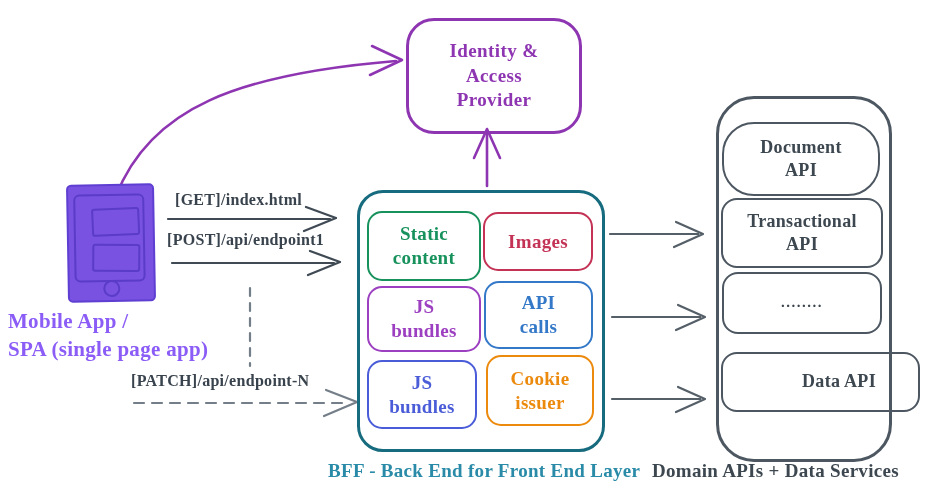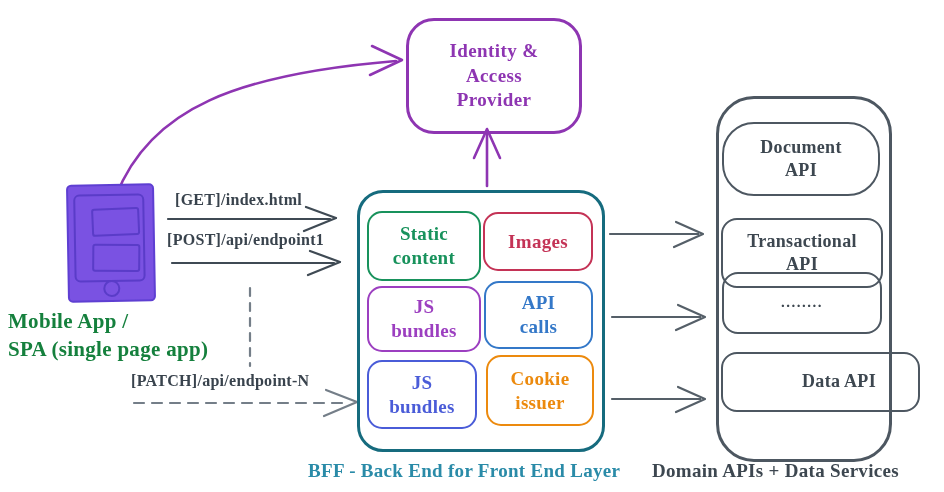--- a/index.html
+++ b/index.html
@@ -30,21 +30,21 @@
   }
   .phone .tile{position:absolute;border:2px solid #5a3cc8;border-radius:3px;left:16px;width:44px;height:24px;}
   .phone .tile.t1{top:12px;transform:rotate(-1.5deg);}
   .phone .tile.t2{top:48px;transform:rotate(1.5deg);}
   .phone .home{
     position:absolute;left:50%;bottom:3px;transform:translateX(-50%);
     width:13px;height:13px;border:2px solid #5a3cc8;border-radius:50%;
   }
 
   .client-label{
-    left:8px;top:308px;color:#15803d;font-size:21px;font-weight:700;line-height:1.32;letter-spacing:.3px;
+    left:8px;top:308px;color:#8b5cf6;font-size:21px;font-weight:700;line-height:1.32;letter-spacing:.3px;
   }
 
   .req-label{color:#39434d;font-size:16px;font-weight:700;letter-spacing:.3px;}
   .req-get{left:175px;top:191px;}
   .req-post{left:167px;top:231px;}
   .req-patch{left:131px;top:372px;}
 
   
   .bff-box{
     left:357px;top:190px;width:242px;height:256px;
@@ -66,27 +66,27 @@
   .domain-box{
     left:716px;top:96px;width:170px;height:360px;
     border:3px solid #4d5761;border-radius:38px;
   }
   .service{
     position:absolute;border:2.5px solid #4d5761;border-radius:16px;
     display:flex;align-items:center;justify-content:center;text-align:center;
     color:#3d4750;font-size:18px;font-weight:700;line-height:1.3;white-space:pre-line;letter-spacing:.3px;
   }
   .service.s0{left:722px;top:122px;width:154px;height:70px;border-radius:32px;}
-  .service.s1{left:721px;top:198px;width:158px;height:66px;margin-top:20px;}
+  .service.s1{left:721px;top:198px;width:158px;height:66px;}
   .service.s2{left:722px;top:272px;width:156px;height:58px;}
   .service.s3{left:721px;top:352px;width:158px;height:56px;padding-left:37px;}
   .service.s2{font-size:15px;letter-spacing:1.5px;}
 
   .caption{font-size:19px;font-weight:700;letter-spacing:.3px;}
-  .caption-bff{left:308px;top:460px;color:#2a8ba8;}
+  .caption-bff{left:328px;top:460px;color:#2a8ba8;}
   .caption-domain{left:652px;top:460px;color:#3d4750;}
 </style>
 </head>
 <body>
 
 <div class="canvas">
 
   <svg class="layer" viewBox="0 0 944 492">
 
     <g fill="none" stroke-width="2.6" stroke-linecap="round" stroke-linejoin="round" stroke="#8e35b2">

